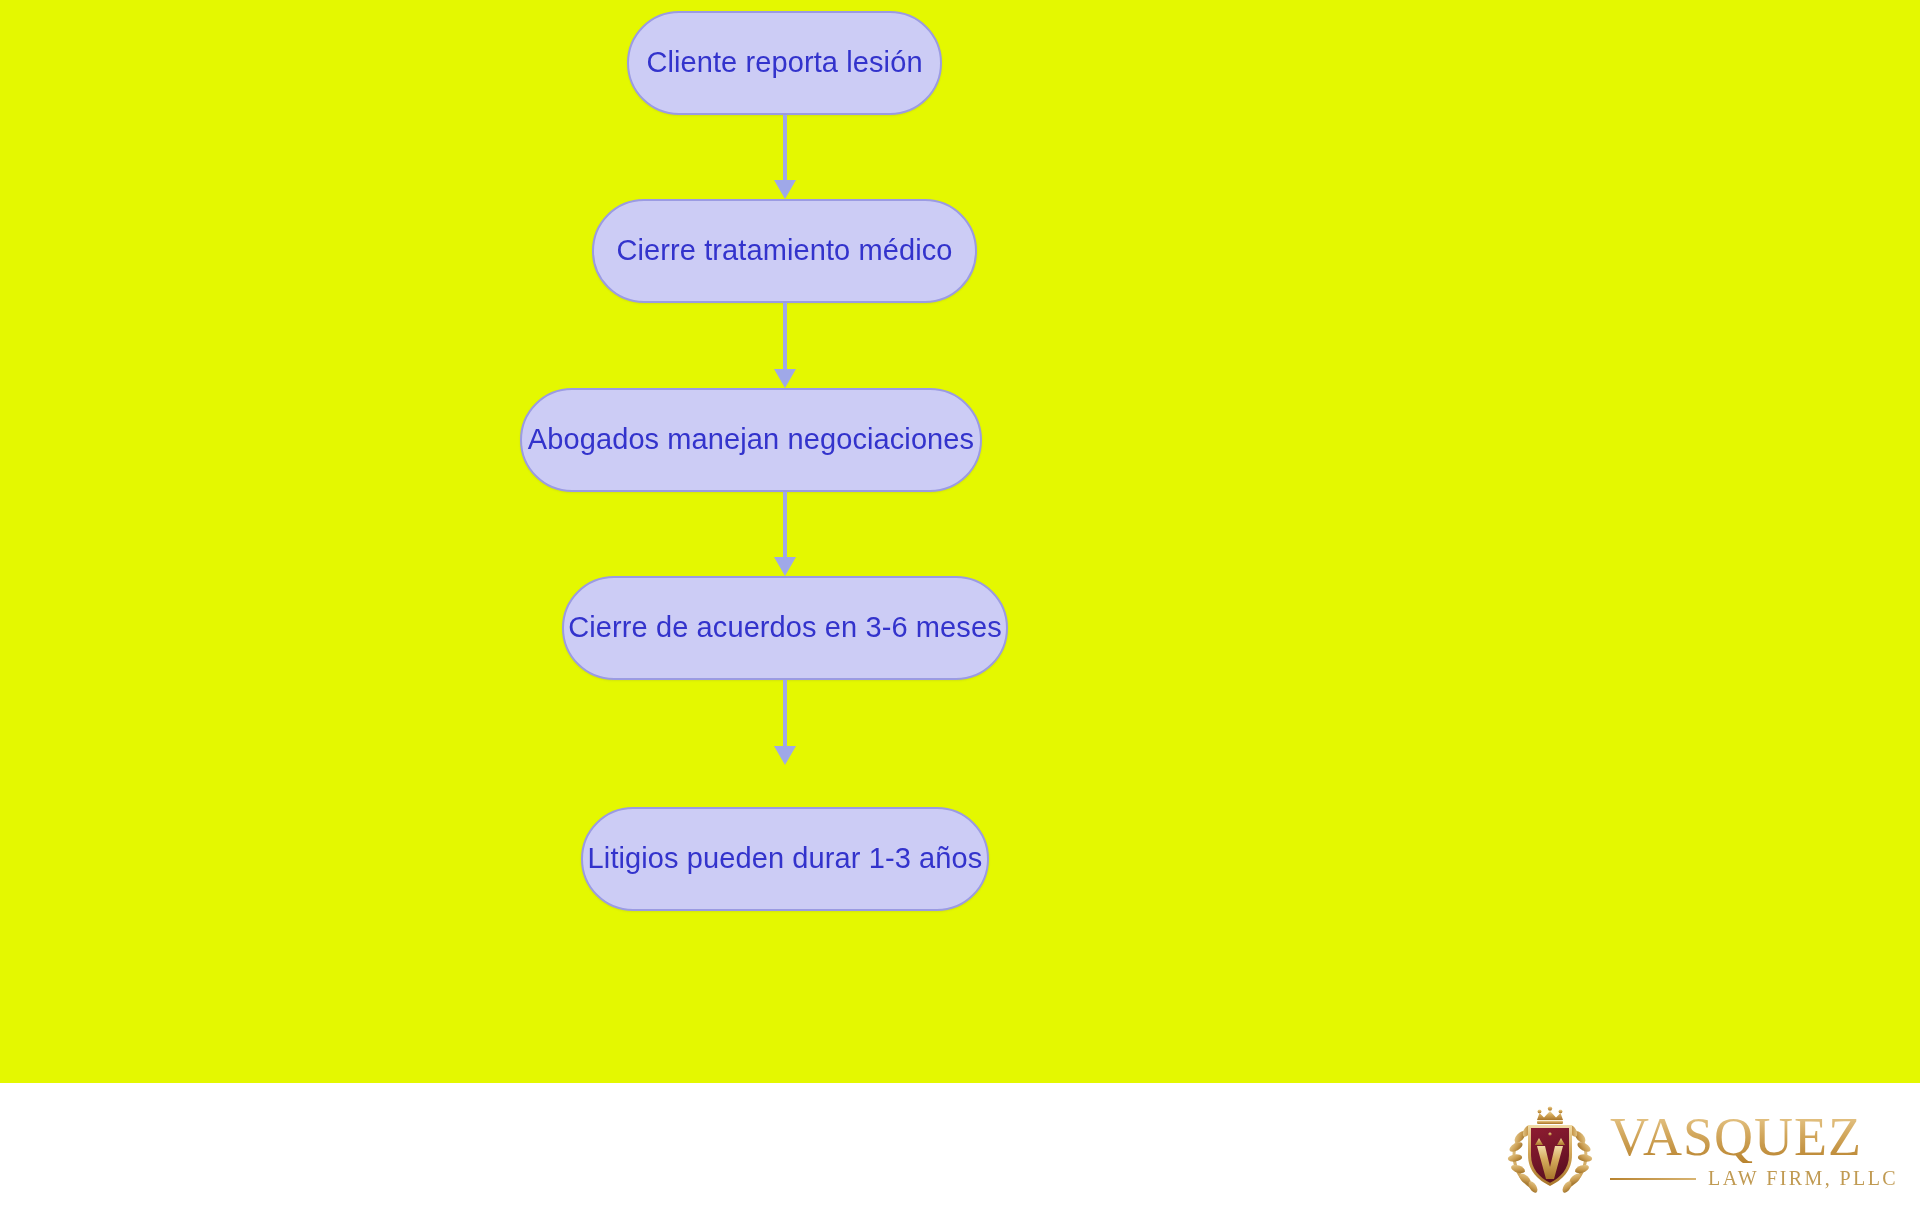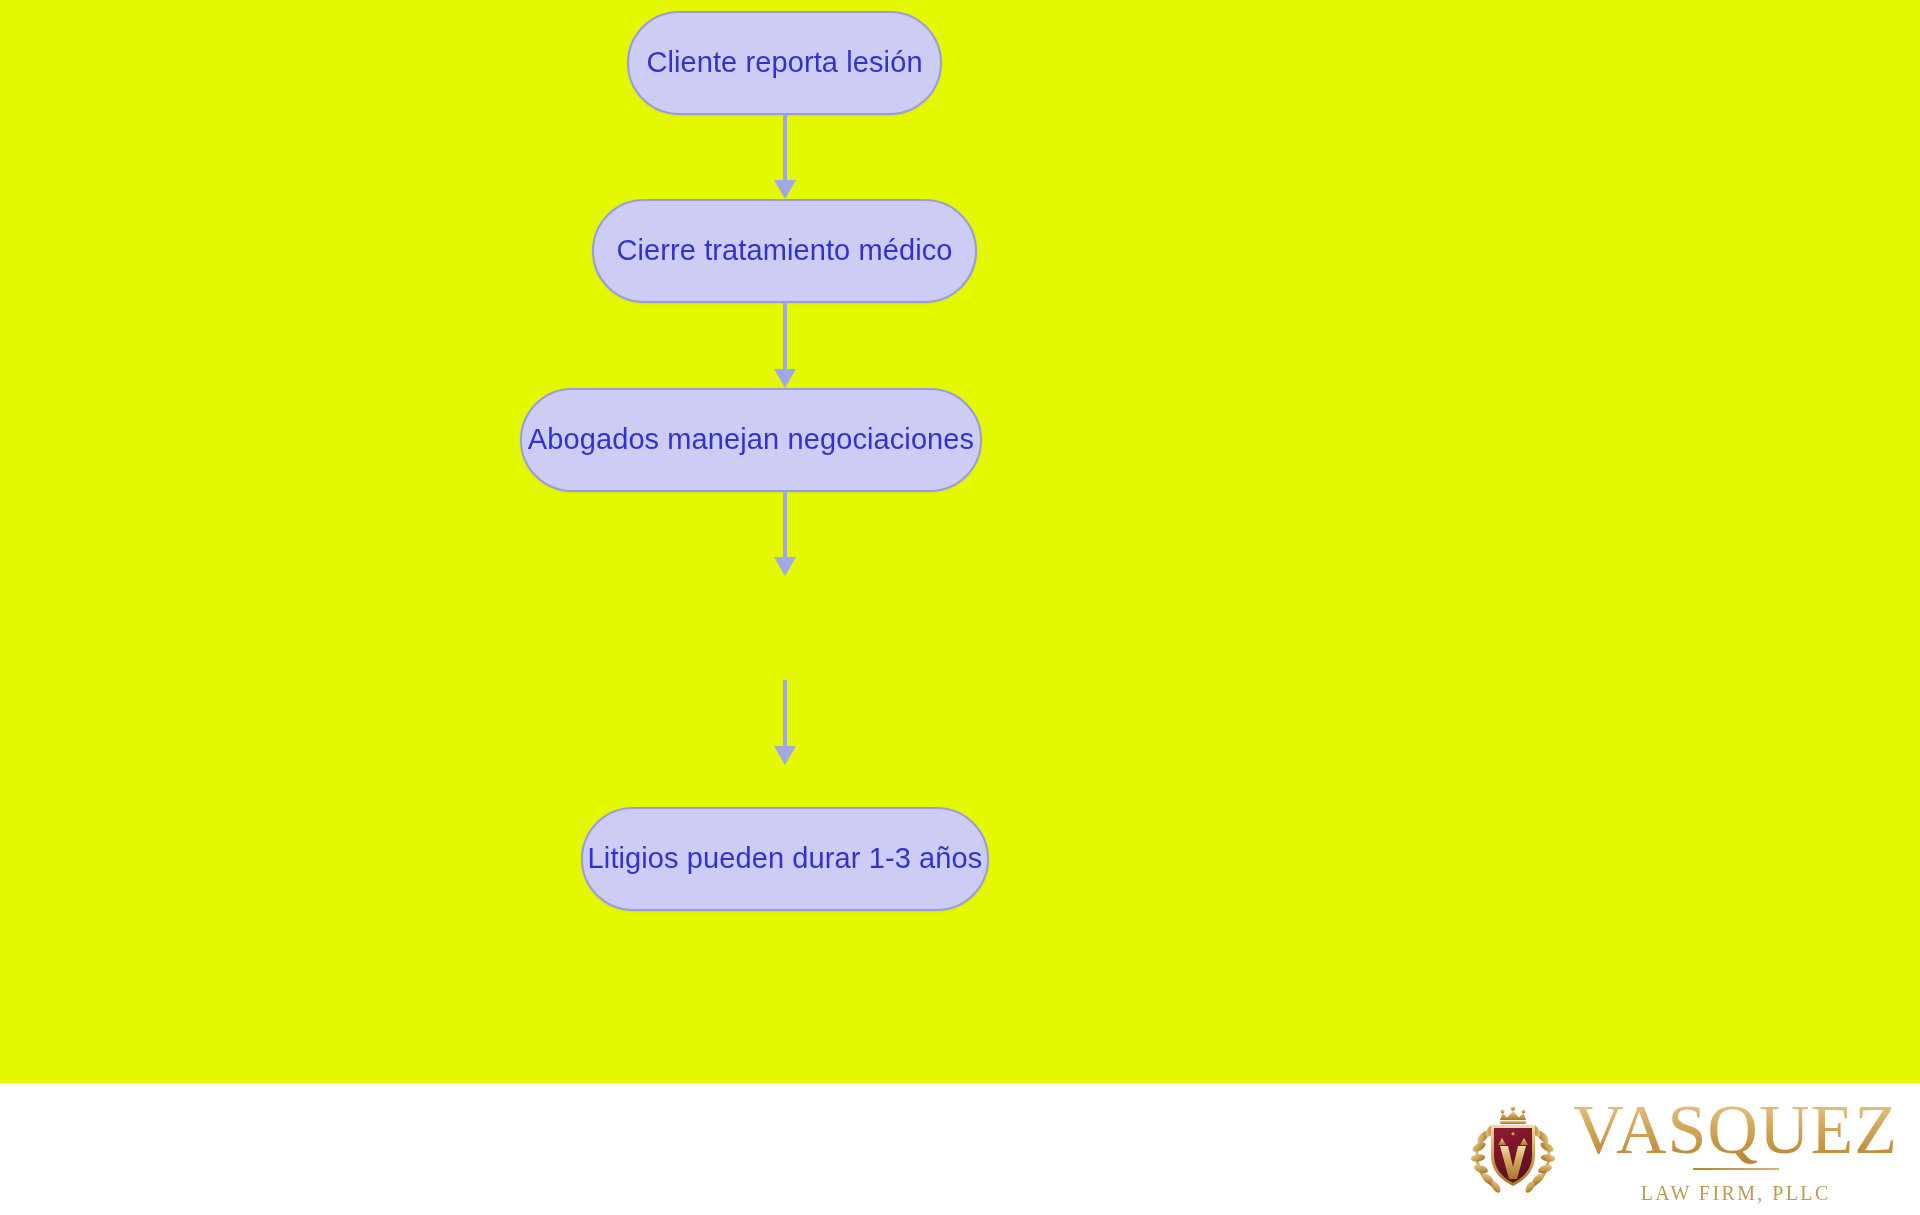--- a/index.html
+++ b/index.html
@@ -139,38 +139,37 @@
   #wordmark {
     display: flex;
     flex-direction: column;
     align-items: flex-start;
     justify-content: center;
     padding-top: 4px;
   }
 
   #wordmark-main {
     font-family: "Liberation Serif", serif;
-    font-size: 70px;
+    font-size: 54px;
     line-height: 0.95;
     letter-spacing: 1px;
     font-weight: 400;
     background: linear-gradient(180deg, #e8c98d 0%, #d2a75c 45%, #b8832f 100%);
     -webkit-background-clip: text;
     background-clip: text;
     color: #c79a४;
     -webkit-text-fill-color: transparent;
   }
 
   #wordmark-sub-row {
     display: flex;
     align-items: center;
     gap: 12px;
     width: 100%;
     margin-top: 4px;
-    flex-direction: column;
   }
 
   #wordmark-rule {
     height: 2px;
     width: 86px;
     background: linear-gradient(90deg, #b8832f 0%, #d8b472 100%);
     flex: 0 0 auto;
   }
 
   #wordmark-sub {
@@ -209,20 +208,23 @@
 
       <div class="node n2">
         <span class="node-label">Abogados manejan negociaciones</span>
       </div>
 
       <div class="connector c2">
         <div class="stem"></div>
         <div class="head"></div>
       </div>
 
+      <div class="node n3">
+        <span class="node-label">Cierre de acuerdos en 3-6 meses</span>
+      </div>
 
       <div class="connector c3">
         <div class="stem"></div>
         <div class="head"></div>
       </div>
 
       <div class="node n4">
         <span class="node-label">Litigios pueden durar 1-3 años</span>
       </div>
 

